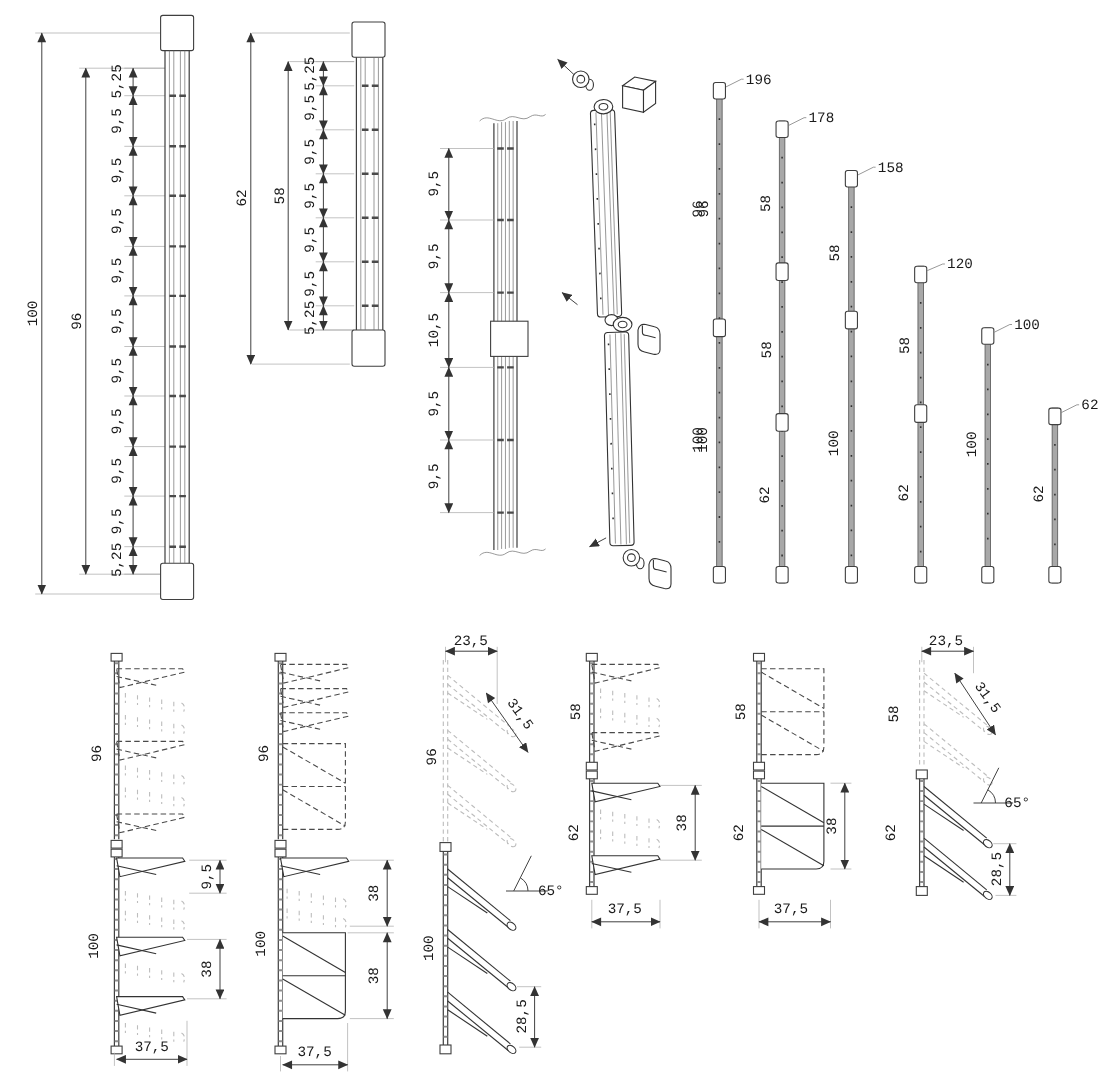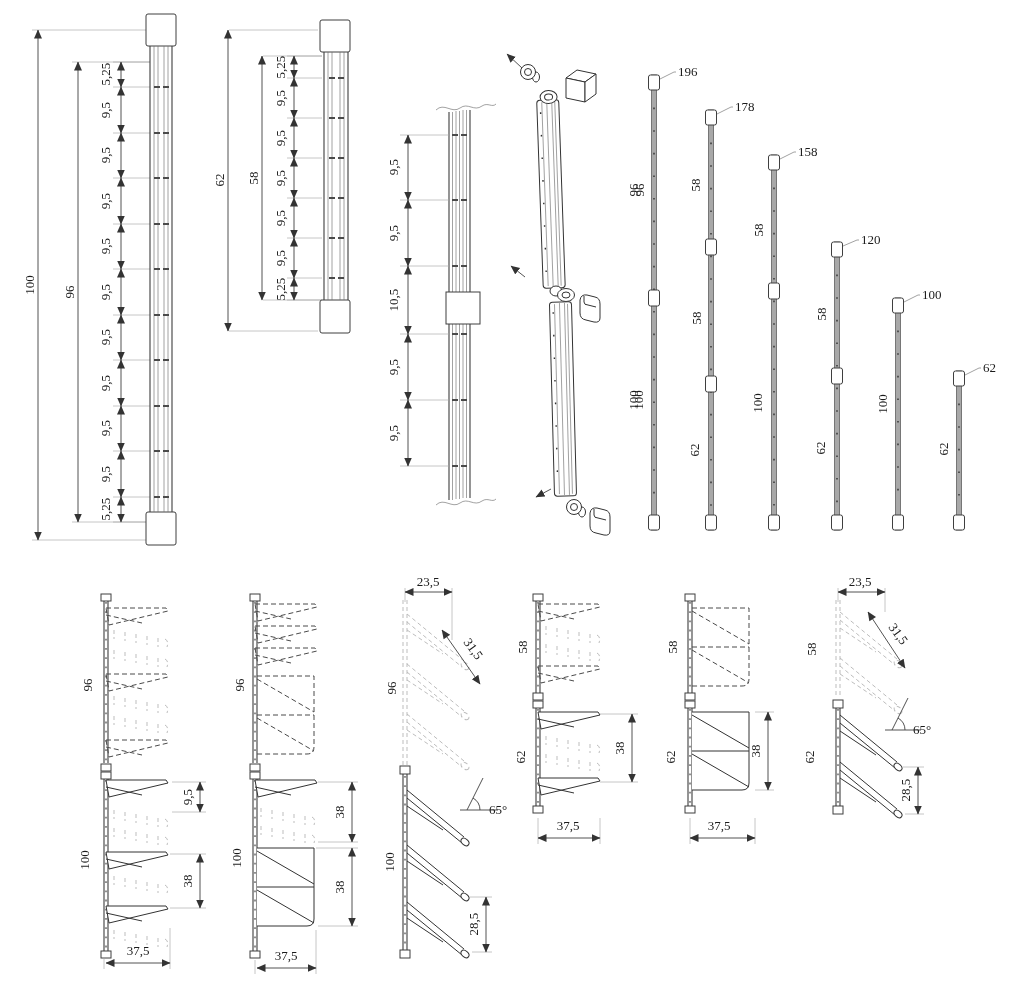--- a/index.html
+++ b/index.html
@@ -1,17 +1,17 @@
 <!DOCTYPE html>
 <html><head>
 <meta charset="utf-8">
 <style>
   html,body{margin:0;padding:0;background:#ffffff;}
   #canvas{position:relative;width:1018px;height:986px;background:#fff;overflow:hidden;
-          font-family:Liberation Serif, serif;text-align:right;}
+          font-family:Liberation Mono, monospace;text-align:right;}
   svg{position:absolute;left:0;top:0;}
   .med{stroke:#3f3f3f;stroke-width:1.1;fill:none}
   .thin{stroke:#707070;stroke-width:.65;fill:none}
   .dim{stroke:#3f3f3f;stroke-width:.9;fill:none}
   .ext{stroke:#a9a9a9;stroke-width:.65;fill:none}
   .slotmark{stroke:#4a4a4a;stroke-width:2.2;fill:none}
   .slots{stroke:#8f8f8f;stroke-width:3.4;stroke-dasharray:1.8 7.4;fill:none}
   .sb{stroke:#333;fill:#fff;stroke-width:1}
   .db{stroke:#4a4a4a;fill:none;stroke-width:1;stroke-dasharray:5 3}
   .lb{stroke:#bdbdbd;fill:none;stroke-width:1;stroke-dasharray:4 3}

